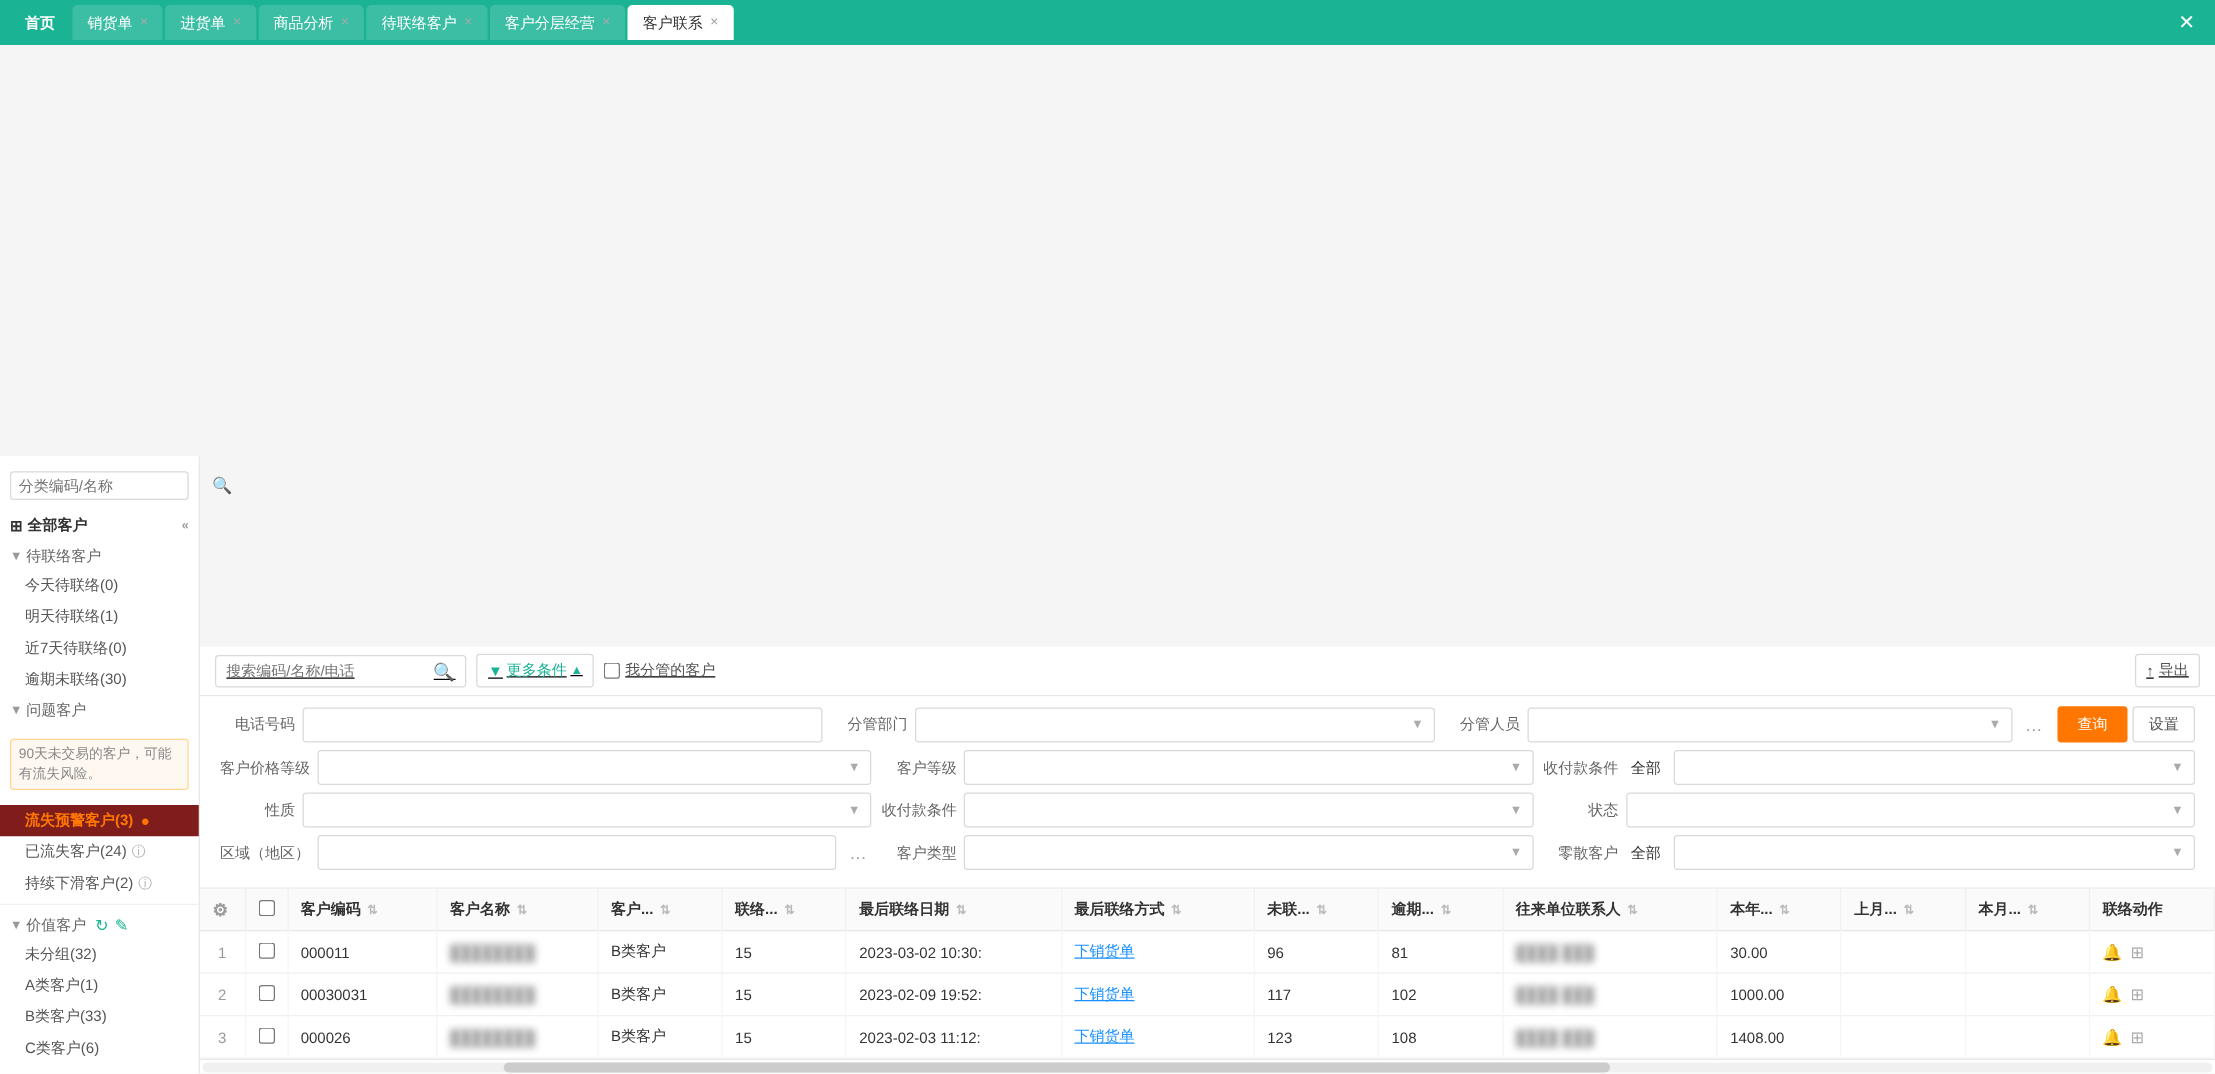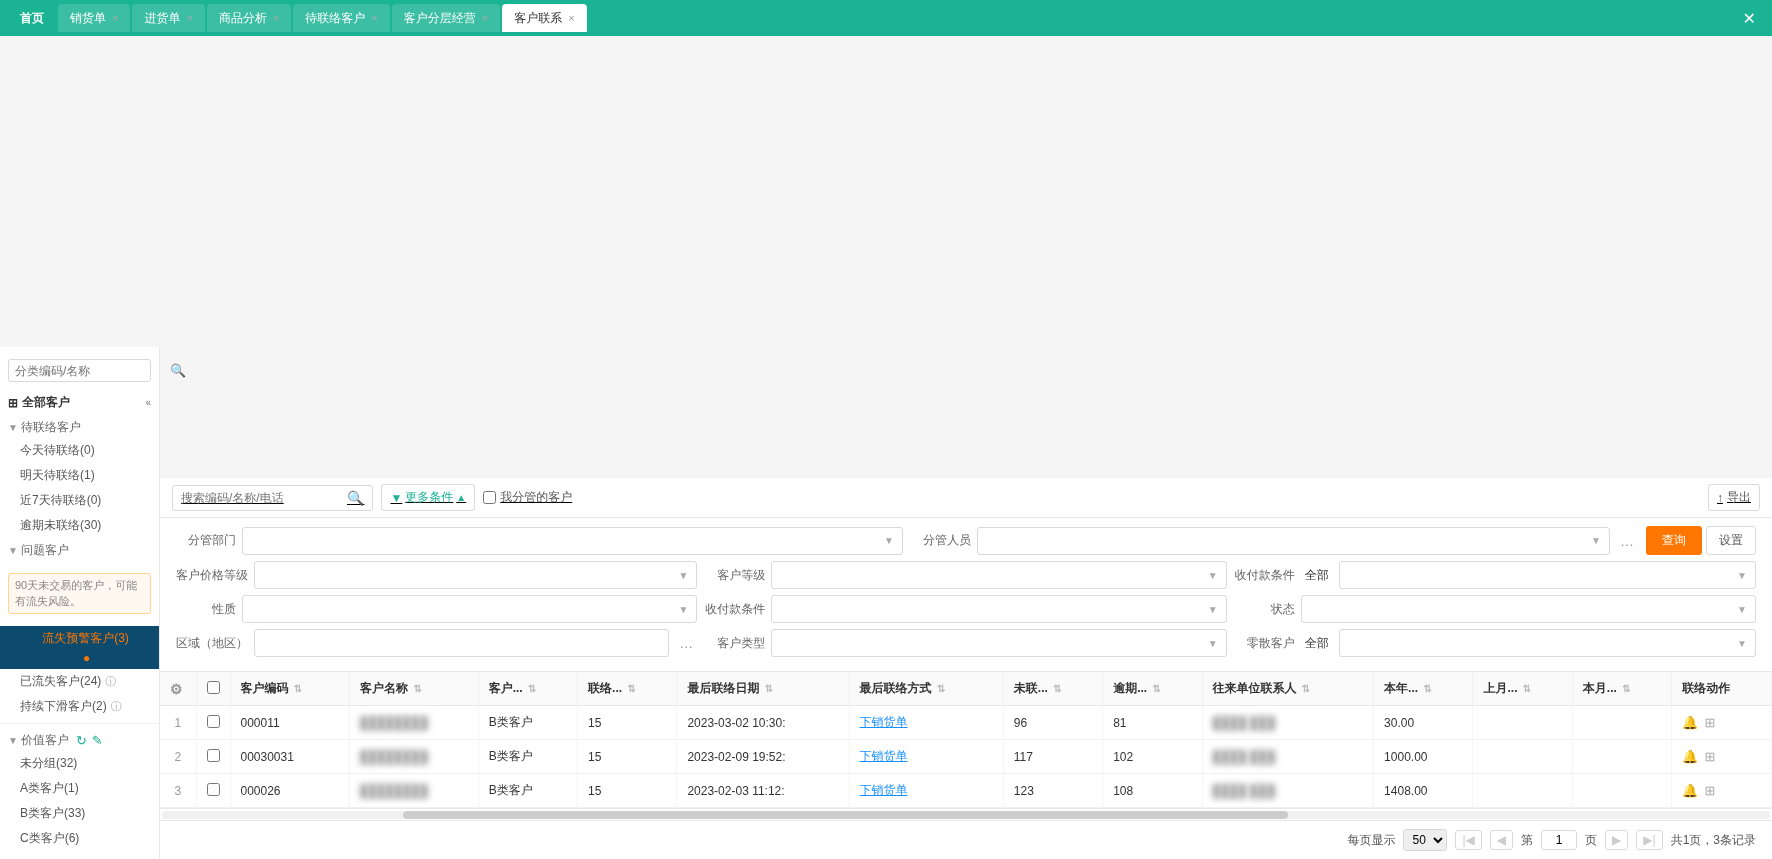--- a/index.html
+++ b/index.html
@@ -44,21 +44,21 @@
     .sidebar-section-header .collapse-icon { color: #999; font-size: 10px; }
     .sidebar-group-label {
       display: flex; align-items: center; padding: 4px 8px 2px 8px;
       color: #666; font-size: 12px; cursor: pointer; gap: 3px;
     }
     .sidebar-group-label .arrow { color: #999; font-size: 10px; }
     .sidebar-item {
       padding: 4px 8px 4px 20px; color: #555; cursor: pointer; border-radius: 0;
       display: flex; align-items: center; gap: 4px;
     }
-    .sidebar-item.active { color: #ff7700; font-weight: normal; background: #0c4a6e; flex-direction: column; }
+    .sidebar-item.active { color: #ff7700; font-weight: bold; background: #7f1d1d; }
     .sidebar-tooltip {
       margin: 12px 8px; background: #fff8f0; border: 1px solid #ffd591;
       border-radius: 3px; padding: 4px 6px; color: #888; font-size: 11px; line-height: 1.4;
     }
     .sidebar-divider { height: 1px; background: #f0f0f0; margin: 4px 0; }
 
     
     .content-area { flex: 1; display: flex; flex-direction: column; background: #f0f2f5; overflow: hidden; }
 
     
@@ -298,20 +298,24 @@
       <div class="filter-spacer"></div>
       <div class="export-btn">
         <span>↑</span>
         <span>导出</span>
       </div>
     </div>
 
     <div class="advanced-filter">
 
       <div class="filter-row">
+        <div class="filter-field">
+          <label>电话号码</label>
+          <input type="text" style="">
+        </div>
         <div class="filter-field">
           <label>分管部门</label>
           <div class="select-box">
             <span></span>
             <span class="arrow">▼</span>
           </div>
         </div>
         <div class="filter-field">
           <label>分管人员</label>
           <div class="select-box">
@@ -534,29 +538,15 @@
           </tbody>
       </table>
     </div>
 
     <div class="scrollbar-area">
       <div class="h-scrollbar">
         <div class="h-scrollbar-thumb"></div>
       </div>
     </div>
 
-    <div class="pagination">
-      <span>每页显示</span>
-      <select>
-        <option>50</option>
-      </select>
-      <button class="page-btn disabled">|◀</button>
-      <button class="page-btn disabled">◀</button>
-      <span>第</span>
-      <input class="page-input" type="text" value="1" style="">
-      <span>页</span>
-      <button class="page-btn disabled">▶</button>
-      <button class="page-btn disabled">▶|</button>
-      <span>共1页，3条记录</span>
-    </div>
 
   </div>
 </div>
 
 </body></html>

